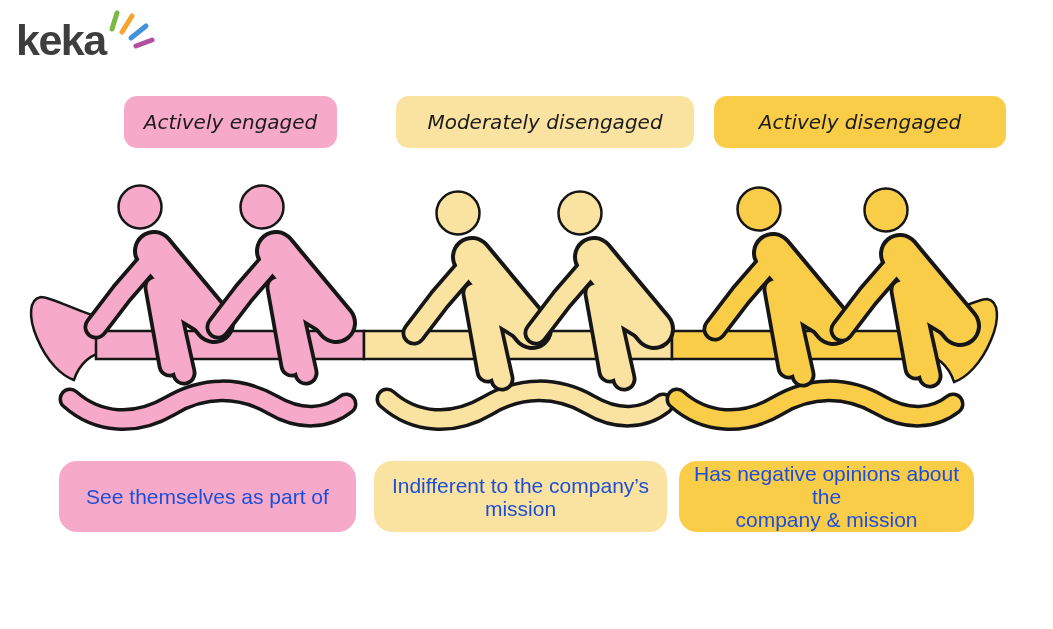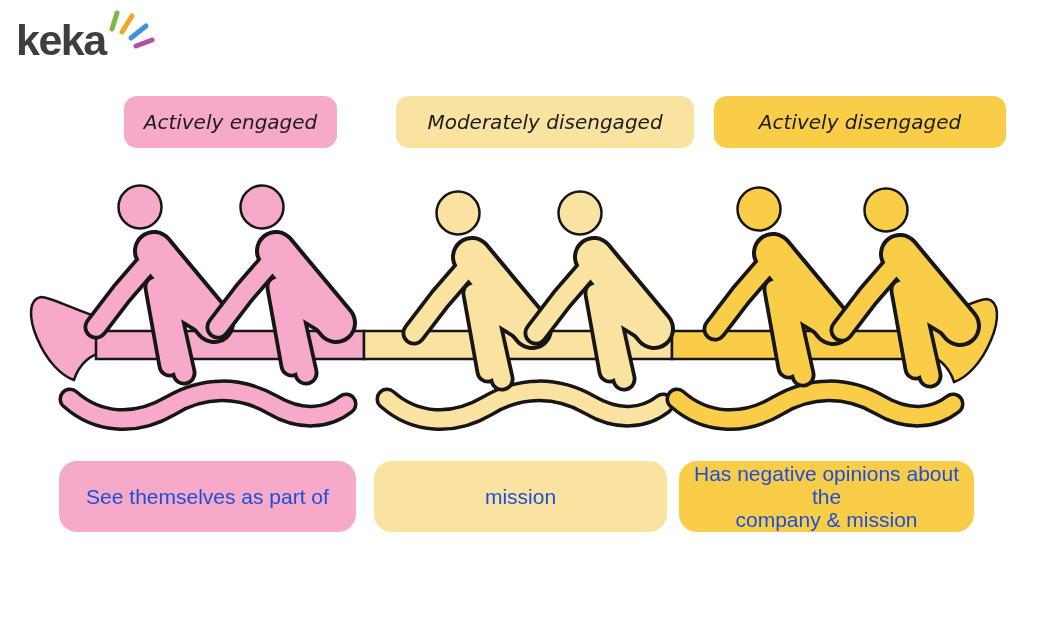--- a/index.html
+++ b/index.html
@@ -143,20 +143,21 @@
     <g class="use-c2">
       <use href="#rower-glyph" xlink:href="#rower-glyph" x="759" y="209"></use>
       <use href="#rower-glyph" xlink:href="#rower-glyph" x="886" y="210"></use>
     </g>
   </svg>
 
   <div class="desc bg-c0" style="left:59px;width:297px">
     <span>See themselves as part of</span>
   </div>
   <div class="desc bg-c1" style="left:374px;width:293px">
+    <span>Indifferent to the company’s</span>
     <span>mission</span>
   </div>
   <div class="desc bg-c2" style="left:679px;width:295px">
     <span>Has negative opinions about the</span>
     <span>company &amp; mission</span>
   </div>
 
 </div>
 
 </body></html>

